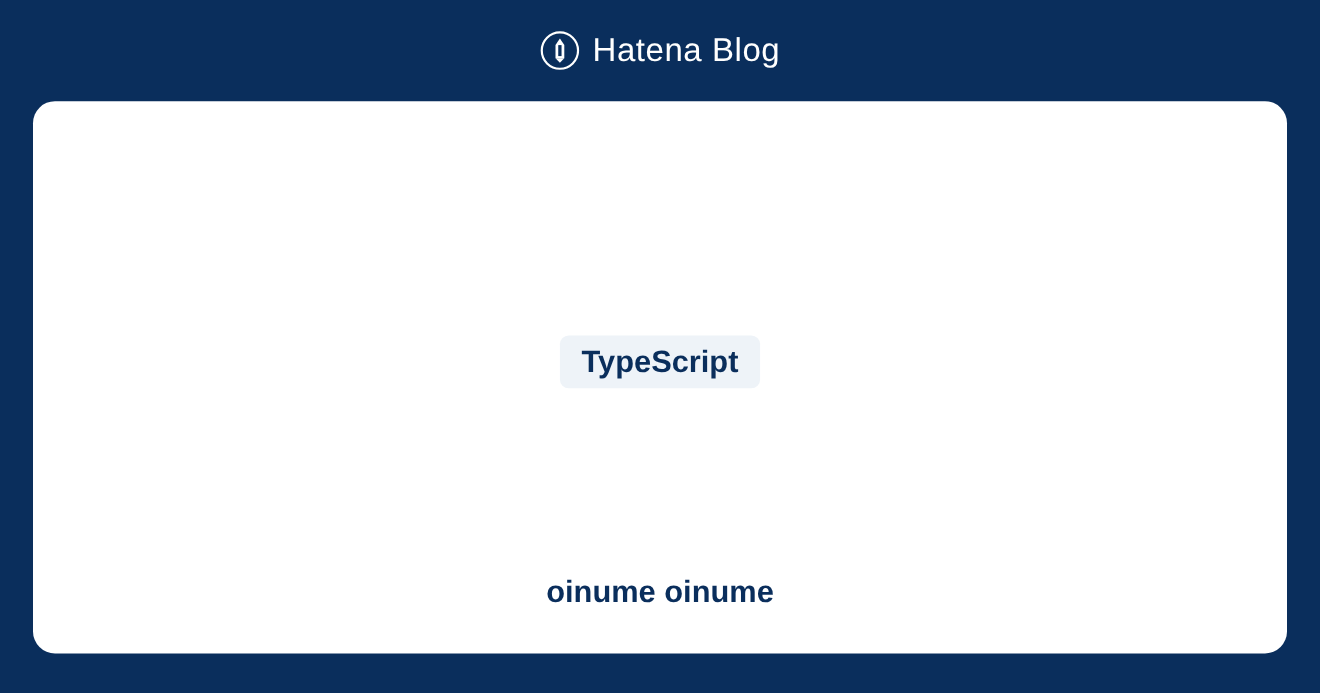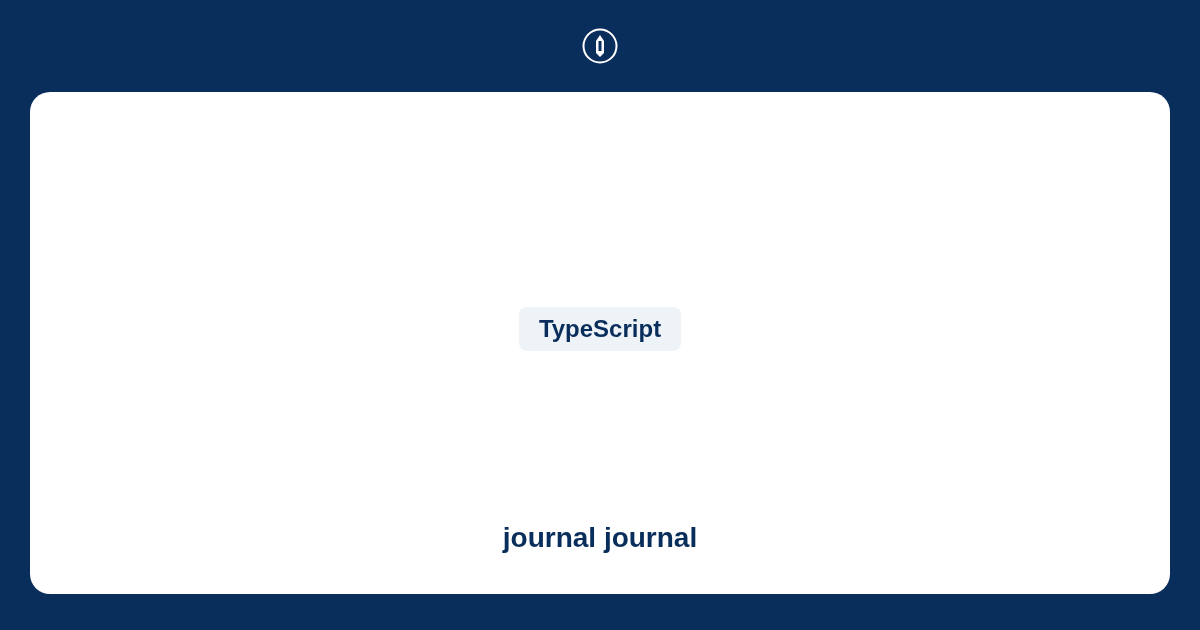--- a/index.html
+++ b/index.html
@@ -47,21 +47,21 @@
     .tags {
       display: flex;
       gap: 16px;
       margin-bottom: 28px;
     }
     .tag {
       background-color: #eef3f8;
       color: #0a2e5c;
       padding: 8px 20px;
       border-radius: 8px;
-      font-size: 24px;
+      font-size: 28px;
       font-weight: 600;
     }
     .title {
       color: #0a2e5c;
       font-size: 54px;
       font-weight: 700;
       text-align: center;
       line-height: 1.3;
       max-width: 1000px;
     }
@@ -78,20 +78,21 @@
 
 <div class="header">
   <span class="header-icon">
     <svg viewBox="0 0 36 36" fill="none">
       <circle cx="18" cy="18" r="16.5" stroke="#ffffff" stroke-width="2" fill="none"></circle>
       <path d="M18 7 L14 13 L14 25 L22 25 L22 13 Z" fill="#ffffff"></path>
       <path d="M14 25 L18 29 L22 25 Z" fill="#ffffff"></path>
       <rect x="16.5" y="13" width="3" height="10" fill="#0a2e5c"></rect>
     </svg>
   </span>
+  <span class="header-text">Hatena Blog</span>
 </div>
 
 <div class="card">
   <div class="tags">
     <span class="tag">TypeScript</span>
   </div>
-  <div class="journal">journal journal</div>
+  <div class="journal">oinume oinume</div>
 </div>
 
 </body></html>

